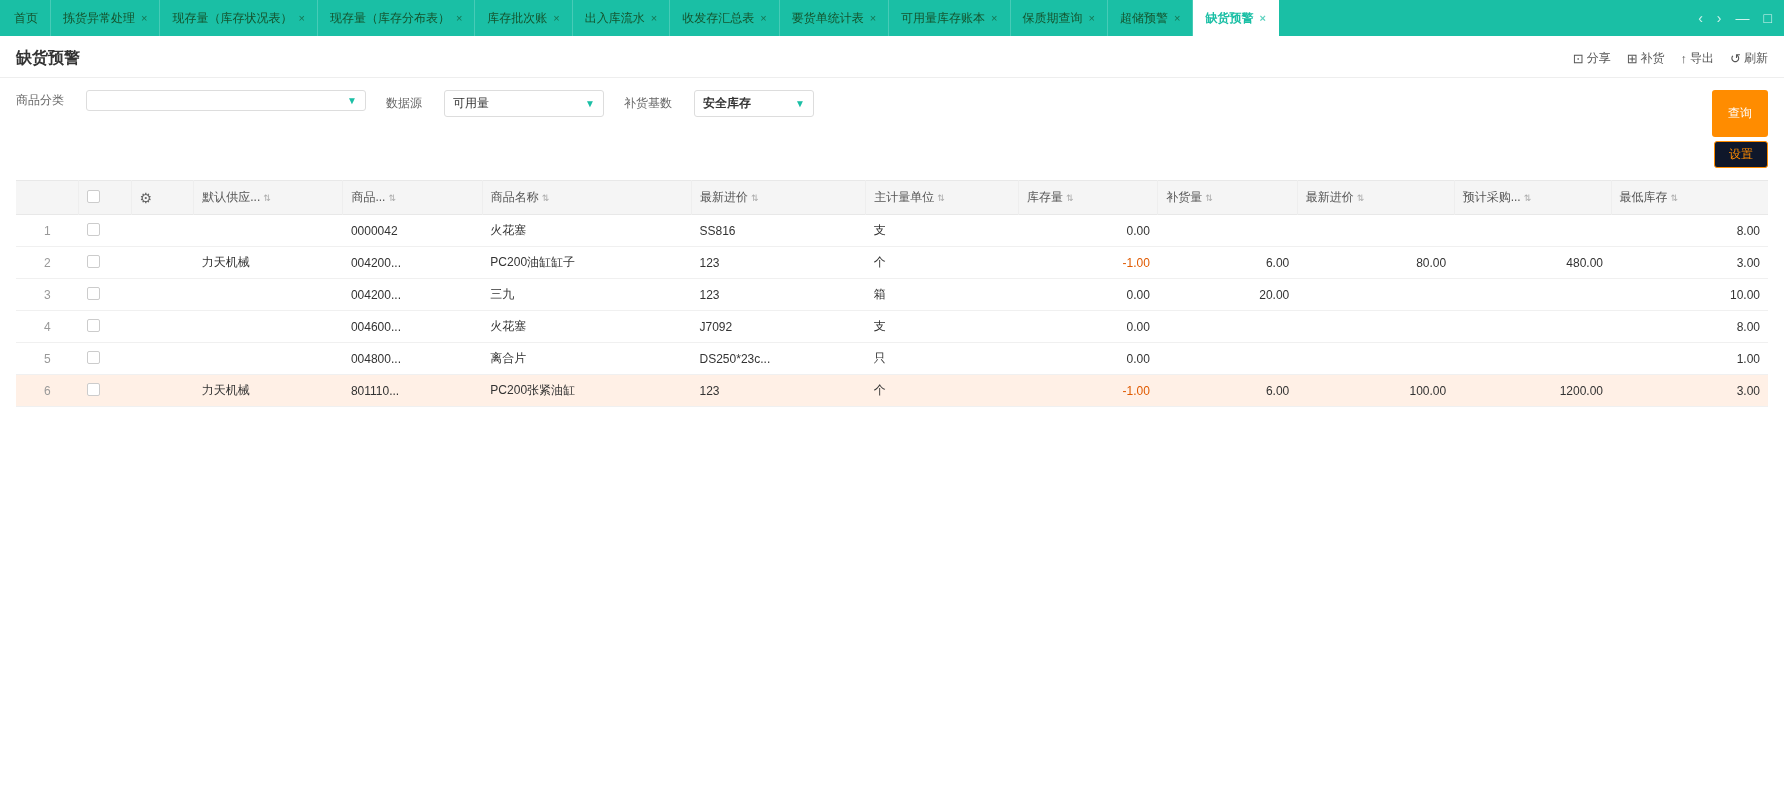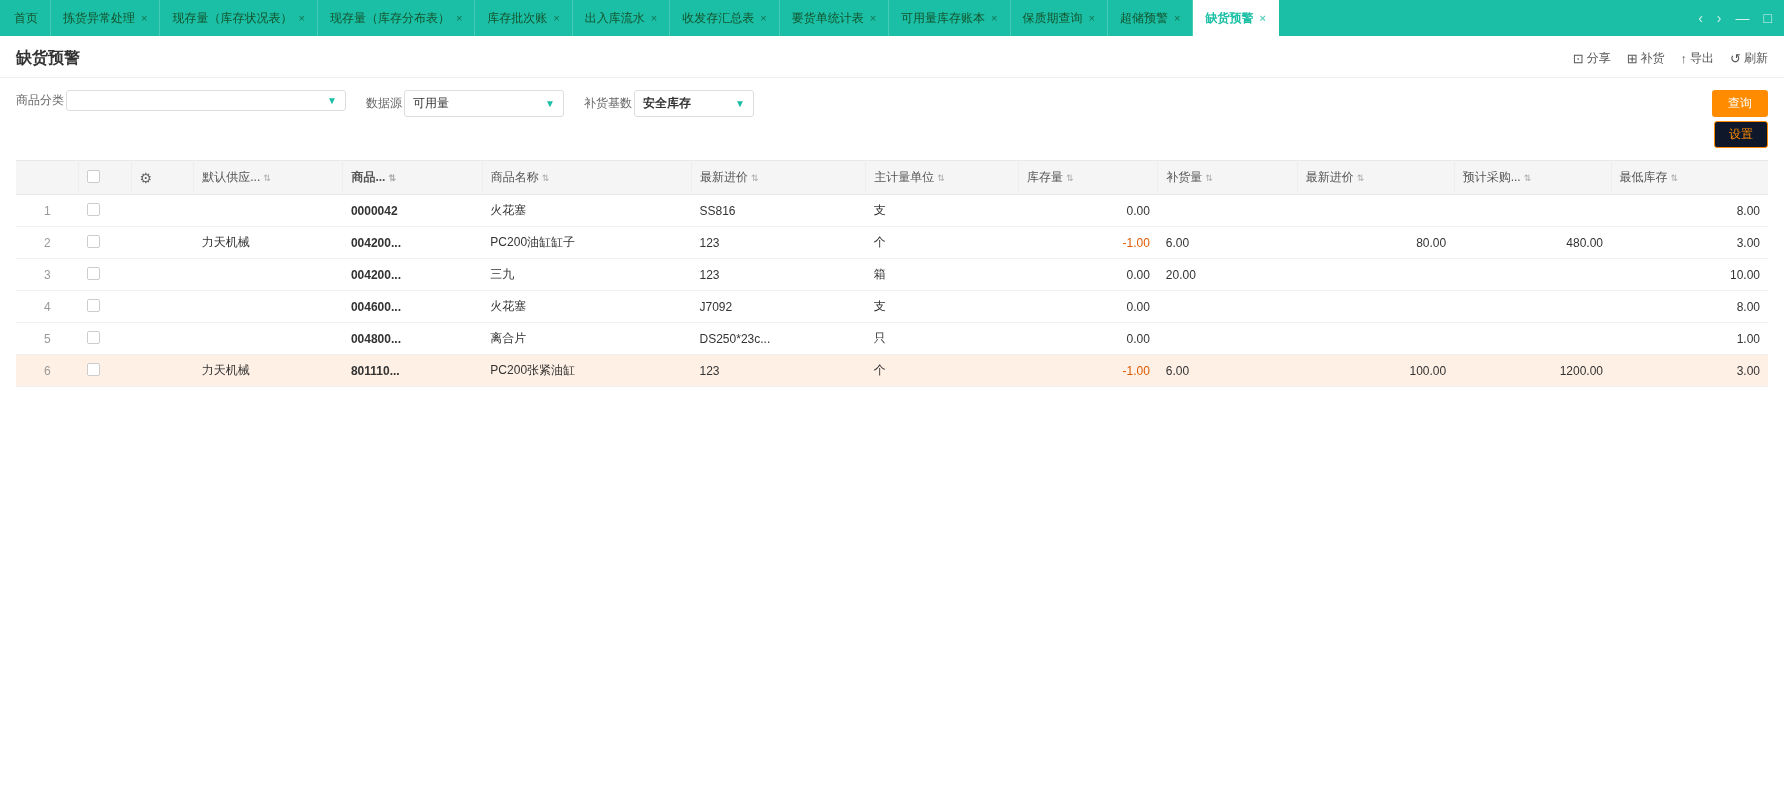--- a/index.html
+++ b/index.html
@@ -82,21 +82,21 @@
     .header-action-item {
       display: flex;
       align-items: center;
       gap: 3px;
       cursor: pointer;
       color: #555;
     }
     .filter-item {
       display: flex;
       align-items: center;
-      gap: 2px;
+      gap: 22px;
     }
     .filter-label {
       color: #666;
       font-size: 12px;
       white-space: nowrap;
     }
     .filter-select {
       display: flex;
       align-items: center;
       border: 1px solid #ddd;
@@ -124,21 +124,21 @@
       color: #1abfa5;
       font-size: 10px;
       margin-left: 8px;
     }
 
     .btn-query {
       background: #ff8c00;
       color: #fff;
       border: none;
       border-radius: 3px;
-      padding: 5px 16px;
+      padding: 15px 16px;
       cursor: pointer;
       font-size: 12px;
       font-weight: 500;
     }
     .btn-settings {
       background: #0f172a;
       color: #ff8c00;
       border: 1px solid #ff8c00;
       border-radius: 3px;
       padding: 4px 14px;
@@ -184,26 +184,26 @@
     }
     tbody tr.highlighted { background: #fff0e6; }
     tbody td {
       padding: 7px 8px;
       color: #333;
       white-space: nowrap;
     }
     .col-index { width: 36px; color: #999; text-align: center; }
     .col-checkbox { width: 30px; }
     .col-supplier { width: 80px; }
-    .col-code { width: 80px; font-weight: bold; }
+    .col-code { width: 80px; }
     .col-name { width: 120px; }
     .col-spec { width: 100px; }
     .col-unit { width: 70px; }
     .col-stock { width: 80px; text-align: right; }
-    .col-replenish { width: 80px; text-align: left; }
+    .col-replenish { width: 80px; text-align: right; }
     .col-price { width: 90px; text-align: right; }
     .col-purchase { width: 90px; text-align: right; }
     .col-minstock { width: 90px; text-align: right; }
 
     .th-sort {
       display: flex;
       align-items: center;
       gap: 3px;
     }
     .sort-icon { color: #aaa; font-size: 9px; }

